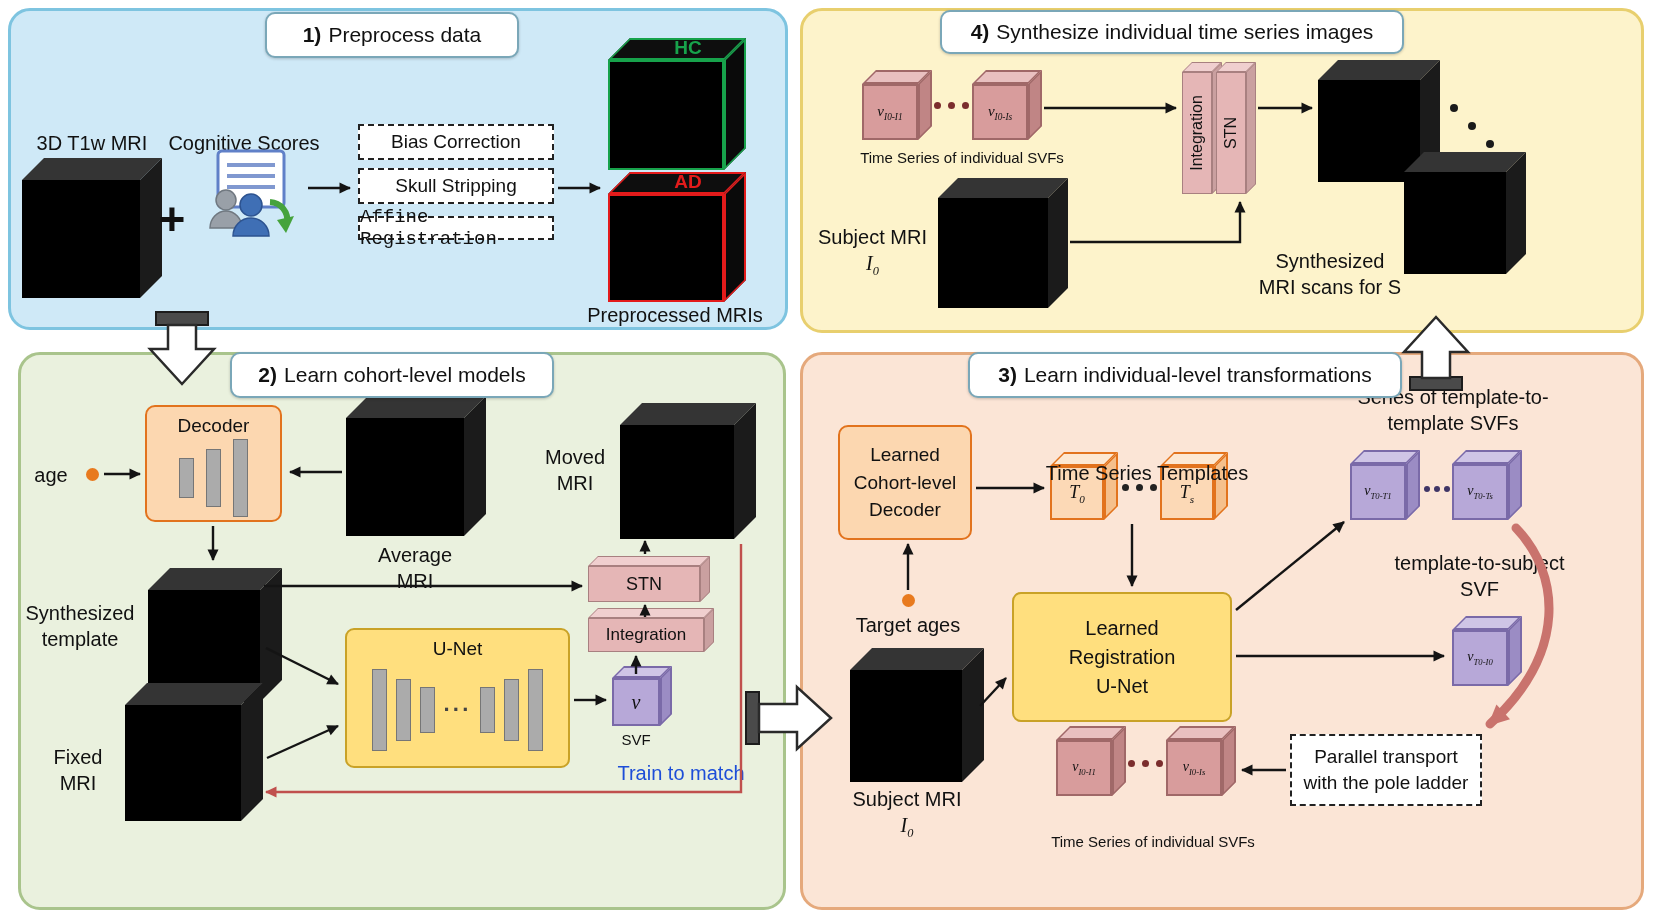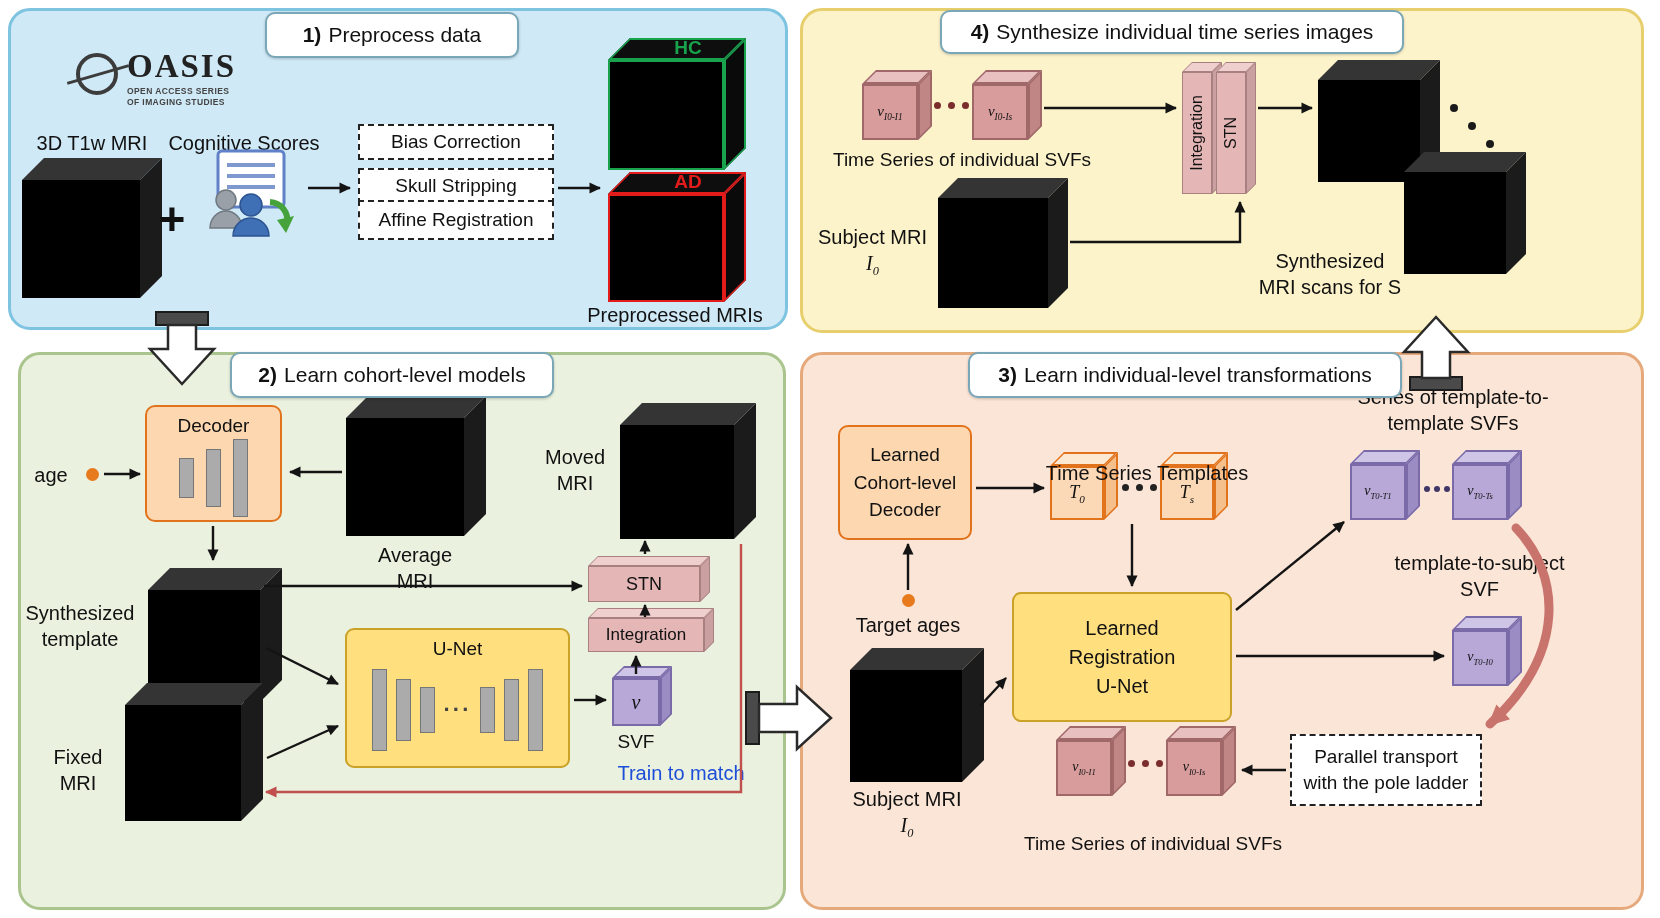--- a/index.html
+++ b/index.html
@@ -11,21 +11,21 @@
   .p2{left:18px;top:352px;width:768px;height:558px;background:#eaf1de;border-color:#a9c48c;}
   .p3{left:800px;top:352px;width:844px;height:558px;background:#fbe5d6;border-color:#e5a97c;}
   .p4{left:800px;top:8px;width:844px;height:325px;background:#fdf3cb;border-color:#e8cf6e;}
 
   .badge{position:absolute;background:#fff;border:2px solid #7aa7b8;border-radius:10px;
          display:flex;align-items:center;justify-content:center;font-size:21px;z-index:6;
          box-shadow:0 1px 3px rgba(0,0,0,.2);}
   .badge b{margin-right:7px;}
 
   .lbl{position:absolute;text-align:center;font-size:20px;line-height:1.3;z-index:4;}
-  .small{font-size:19px;}
+  .small{font-size:15px;}
   .math{font-family:"Liberation Serif",serif;font-style:italic;}
   sub{font-size:0.62em;}
 
   
   .cube{position:absolute;width:calc(var(--w) + var(--d));height:calc(var(--h) + var(--d));z-index:3;}
   .cube .face{position:absolute;box-sizing:border-box;}
   .cube .top{left:0;top:0;width:var(--w);height:var(--d);transform:skewX(-45deg);transform-origin:0 100%;}
   .cube .side{left:var(--w);top:var(--d);width:var(--d);height:var(--h);transform:skewY(-45deg);transform-origin:0 0;}
   .cube .front{left:0;top:var(--d);width:var(--w);height:var(--h);}
   .clabel{position:absolute;left:0;top:var(--d);width:var(--w);height:var(--h);
@@ -97,30 +97,20 @@
 <body>
 
 <div class="canvas">
 
   <div class="panel p1"></div>
   <div class="badge" style="left:265px;top:12px;width:250px;height:42px;">
     <b>1)</b>
     <span>Preprocess data</span>
   </div>
 
-  <div class="oasis" style="left:76px;top:50px;">
-    <div class="oasis-ring"></div>
-    <div>
-      <div class="oasis-name">OASIS</div>
-      <div class="oasis-cap">
-        <div>OPEN ACCESS SERIES</div>
-        <div>OF IMAGING STUDIES</div>
-      </div>
-    </div>
-  </div>
 
   <div class="lbl" style="left:20px;top:130px;width:144px;">3D T1w MRI</div>
 
   <div class="cube black" style="left:22px;top:158px;--w:118px;--h:118px;--d:22px;">
     <div class="face top"></div>
     <div class="face side"></div>
     <div class="face front brain"></div>
   </div>
 
   <div class="lbl" style="left:150px;top:190px;width:44px;font-size:46px;font-weight:700;">+</div>
@@ -135,21 +125,21 @@
     <circle cx="30" cy="52" r="10" fill="#99a0a8" stroke="#707880" stroke-width="1.5"></circle>
     <path d="M14 80 a16 17 0 0 1 32 0 z" fill="#99a0a8" stroke="#707880" stroke-width="1.5"></path>
     <circle cx="55" cy="57" r="11" fill="#3f6fb5" stroke="#2d5390" stroke-width="1.5"></circle>
     <path d="M37 88 a18 18 0 0 1 36 0 z" fill="#3f6fb5" stroke="#2d5390" stroke-width="1.5"></path>
     <path d="M74 54 a18 18 0 0 1 17 21" fill="none" stroke="#46a33c" stroke-width="6"></path>
     <path d="M98 68 L90 85 L81 72 Z" fill="#46a33c"></path>
   </svg>
 
   <div class="step" style="left:358px;top:124px;width:196px;height:36px;">Bias Correction</div>
   <div class="step" style="left:358px;top:168px;width:196px;height:36px;">Skull Stripping</div>
-  <div class="step" style="left:358px;top:200px;width:196px;height:40px;">Affine Registration</div>
+  <div class="step" style="left:358px;top:216px;width:196px;height:24px;font-family:Liberation Mono, monospace;">Affine Registration</div>
 
   <div class="cube black hcc" style="left:608px;top:38px;--w:116px;--h:110px;--d:22px;">
     <div class="face top"></div>
     <div class="face side"></div>
     <div class="face front brain"></div>
     <div class="tlabel hc-green">HC</div>
   </div>
 
   <div class="cube black adc" style="left:608px;top:172px;--w:116px;--h:108px;--d:22px;">
     <div class="face top"></div>

